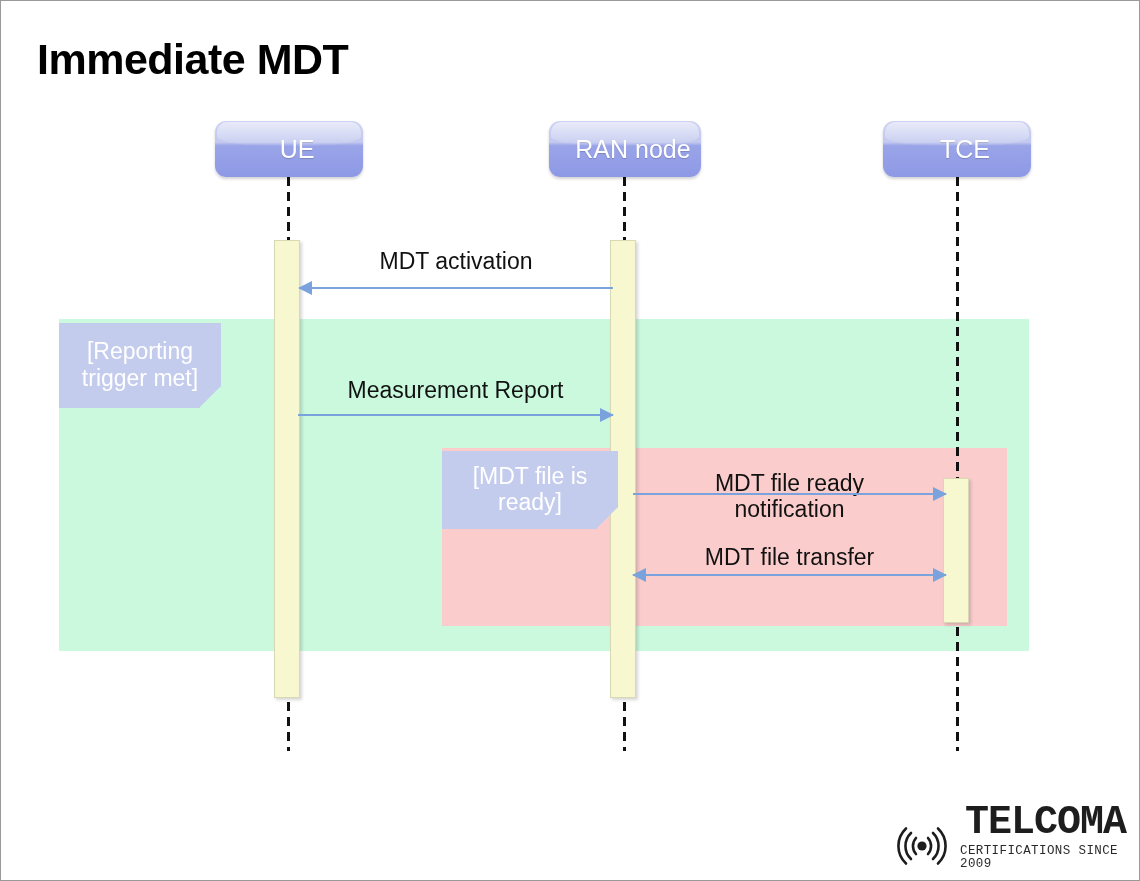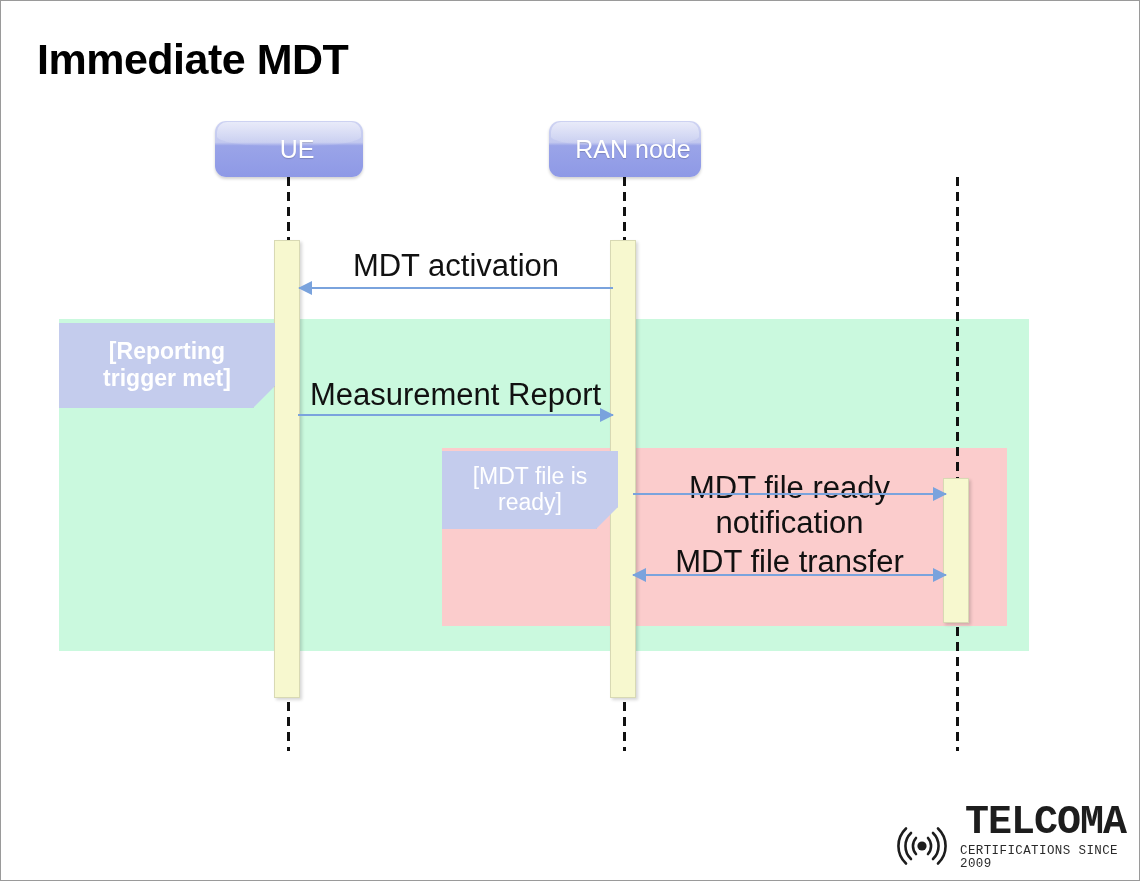--- a/index.html
+++ b/index.html
@@ -104,21 +104,21 @@
     background: #f7f8cf;
     border: 1px solid #d8d9b4;
     box-shadow: 2px 2px 3px rgba(0,0,0,0.16);
     box-sizing: border-box;
   }
   #activation-ue   { left: 273px; top: 239px; height: 458px; }
   #activation-ran  { left: 609px; top: 239px; height: 458px; }
   #activation-tce  { left: 942px; top: 477px; height: 145px; }
   .msg-label {
     position: absolute;
-    font-size: 31px;
+    font-size: 23px;
     color: #111111;
     text-align: center;
     white-space: pre-line;
     line-height: 1.12;
   }
   .msg-line {
     position: absolute;
     height: 2px;
     background: #7aa3dd;
   }
@@ -161,21 +161,21 @@
     text-align: center;
     padding: 12px 14px 14px 14px;
     box-sizing: border-box;
     clip-path: polygon(0 0, 100% 0, 100% calc(100% - 22px), calc(100% - 22px) 100%, 0 100%);
     box-shadow: 2px 2px 3px rgba(0,0,0,0.16);
     white-space: pre-line;
     display: flex;
     align-items: center;
     justify-content: center;
   }
-  #note-0 { left: 58px; top: 322px; width: 216px; height: 85px; font-weight: bold; }
+  #note-0 { left: 58px; top: 322px; width: 162px; height: 85px; }
   #note-1 { left: 441px; top: 450px; width: 176px; height: 78px; }
 
   
   #logo {
     position: absolute;
     left: 885px;
     top: 805px;
     width: 240px;
     height: 64px;
     display: flex;
@@ -218,20 +218,23 @@
 
   <div class="activation" id="activation-ue"></div>
   <div class="activation" id="activation-ran"></div>
   <div class="activation" id="activation-tce"></div>
 
   <div class="participant" id="participant-0">
     <span>UE</span>
   </div>
   <div class="participant" id="participant-1">
     <span>RAN node</span>
+  </div>
+  <div class="participant" id="participant-2">
+    <span>TCE</span>
   </div>
 
   <div class="msg-label" id="msg-0-label">MDT activation</div>
   <div class="msg-line" id="msg-0-line">
     <span class="arrowhead left"></span>
   </div>
 
   <div class="msg-label" id="msg-1-label">Measurement Report</div>
   <div class="msg-line" id="msg-1-line">
     <span class="arrowhead right"></span>

